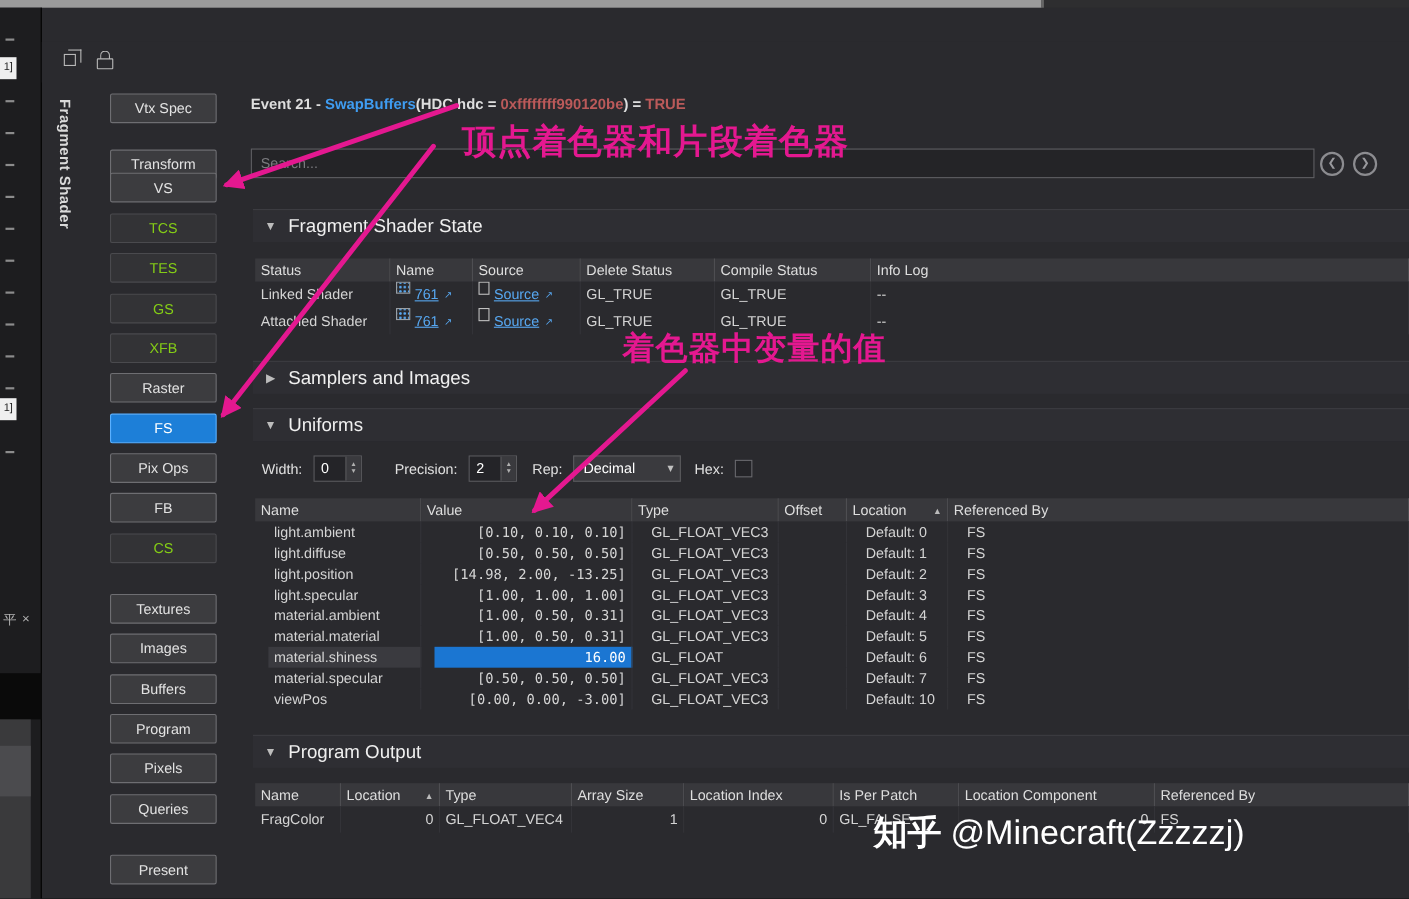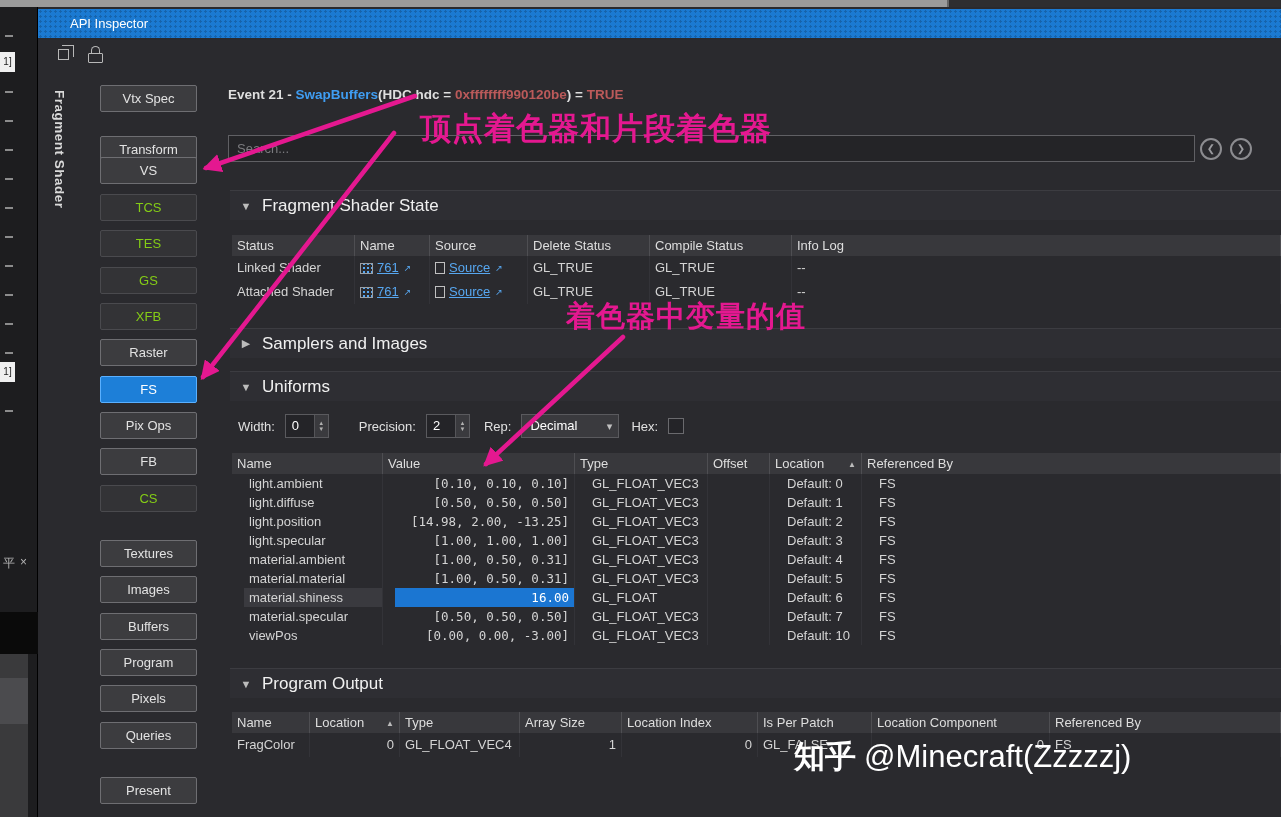--- a/index.html
+++ b/index.html
@@ -60,21 +60,21 @@
   .tbl .c{border-right:1px solid #333338;padding:0 5px;white-space:nowrap;overflow:hidden;}
   .r24{height:24px;line-height:24px;}
   .r19{height:19px;line-height:19px;margin-left:12px;}
   .sort{font-size:8px;color:#bbb;float:right;margin-top:1px;}
   .mono{font-family:"DejaVu Sans Mono",monospace;font-size:12.5px;text-align:right;}
   .indent{padding-left:30px;}
   .hlcell{background:#1b76d2;color:#fff;}
   .selbg{background:#3a3a3f;}
   .lnk{color:#57a7f0;text-decoration:underline;cursor:pointer;}
   .lnkarrow{color:#57a7f0;font-size:9px;vertical-align:super;margin-left:1px;}
-  .cellflex{display:flex;align-items:center;gap:4px;}
+  .cellflex{display:flex;align-items:flex-start;gap:4px;}
   .ic-chart{width:13px;height:11px;border:1px solid #9aa0a6;flex:0 0 auto;
     background-image:radial-gradient(#57a7f0 1px, transparent 1.3px);background-size:4px 4px;background-position:1px 2px;}
   .ic-doc{width:10px;height:12px;border:1px solid #c0c0c0;flex:0 0 auto;background:transparent;}
   .num{text-align:right;}
 
   
   .controls{left:238px;top:414px;display:flex;align-items:center;gap:10px;font-size:13px;color:#e0e0e0;}
   .spin{width:44px;height:24px;background:#242428;border:1px solid #5a5a5e;position:relative;}
   .spin .val{padding-left:6px;line-height:22px;color:#fff;}
   .spin .arr{position:absolute;right:0;top:0;width:14px;height:100%;background:#3a3a3e;border-left:1px solid #555559;
@@ -114,23 +114,20 @@
     <div class="dash" style="top:403px"></div>
     <div class="tagbox" style="top:45px">1]</div>
     <div class="tagbox" style="top:355px">1]</div>
     <div class="pin-glyph" style="left:3px;top:548px">平</div>
     <div class="pin-glyph" style="left:20px;top:548px">×</div>
     <div class="rail-darkblock"></div>
     <div class="rail-grayblock"></div>
     <div class="rail-grayblock-light"></div>
   </div>
 
-  <div class="abs titlebar">
-    <span>API Inspector</span>
-  </div>
   <div class="abs toolbar"></div>
   <div class="icon-clone"></div>
   <div class="icon-lock-shackle"></div>
   <div class="icon-lock-body"></div>
 
   <div class="abs vlabel">Fragment Shader</div>
   <div class="sbtn" style="top:85px">Vtx Spec</div>
   <div class="sbtn" style="top:136px">Transform</div>
   <div class="sbtn" style="top:157px">VS</div>
   <div class="sbtn dis" style="top:194px">TCS</div>

